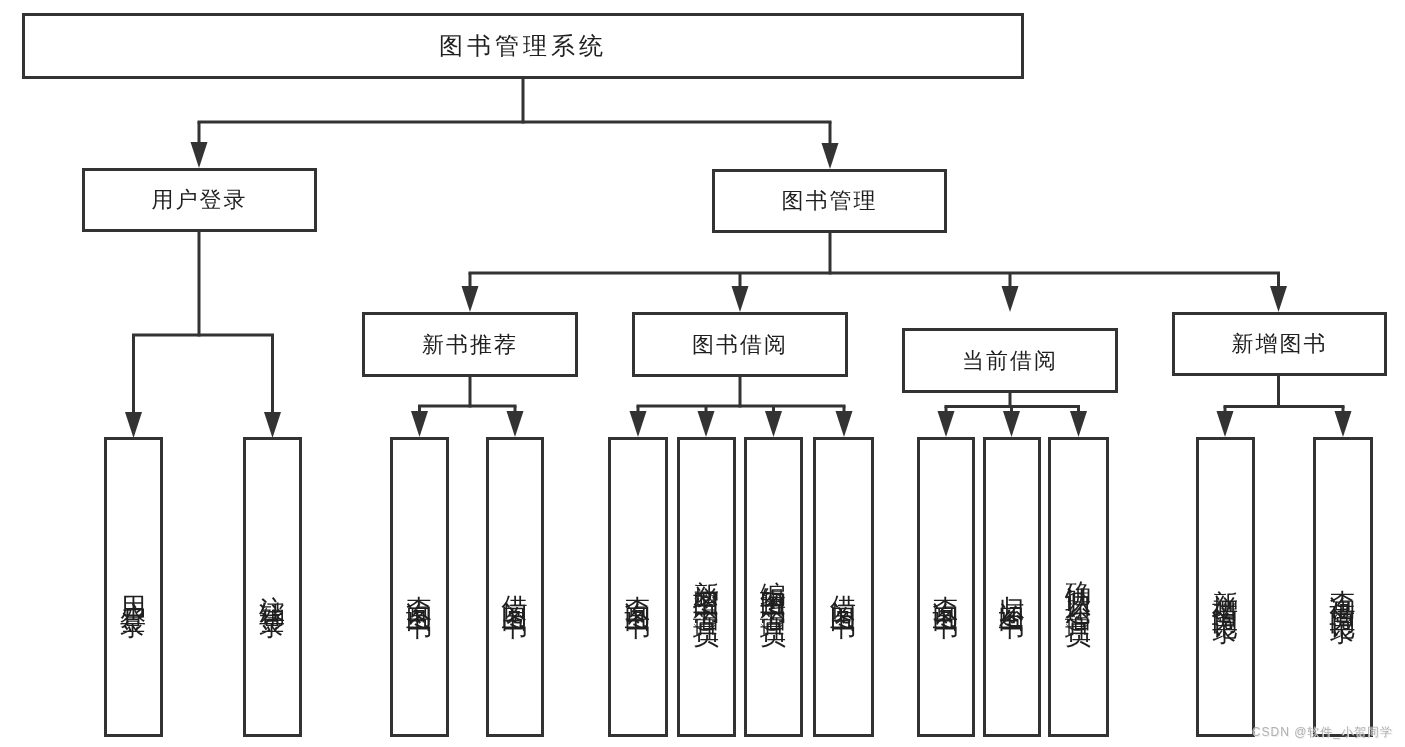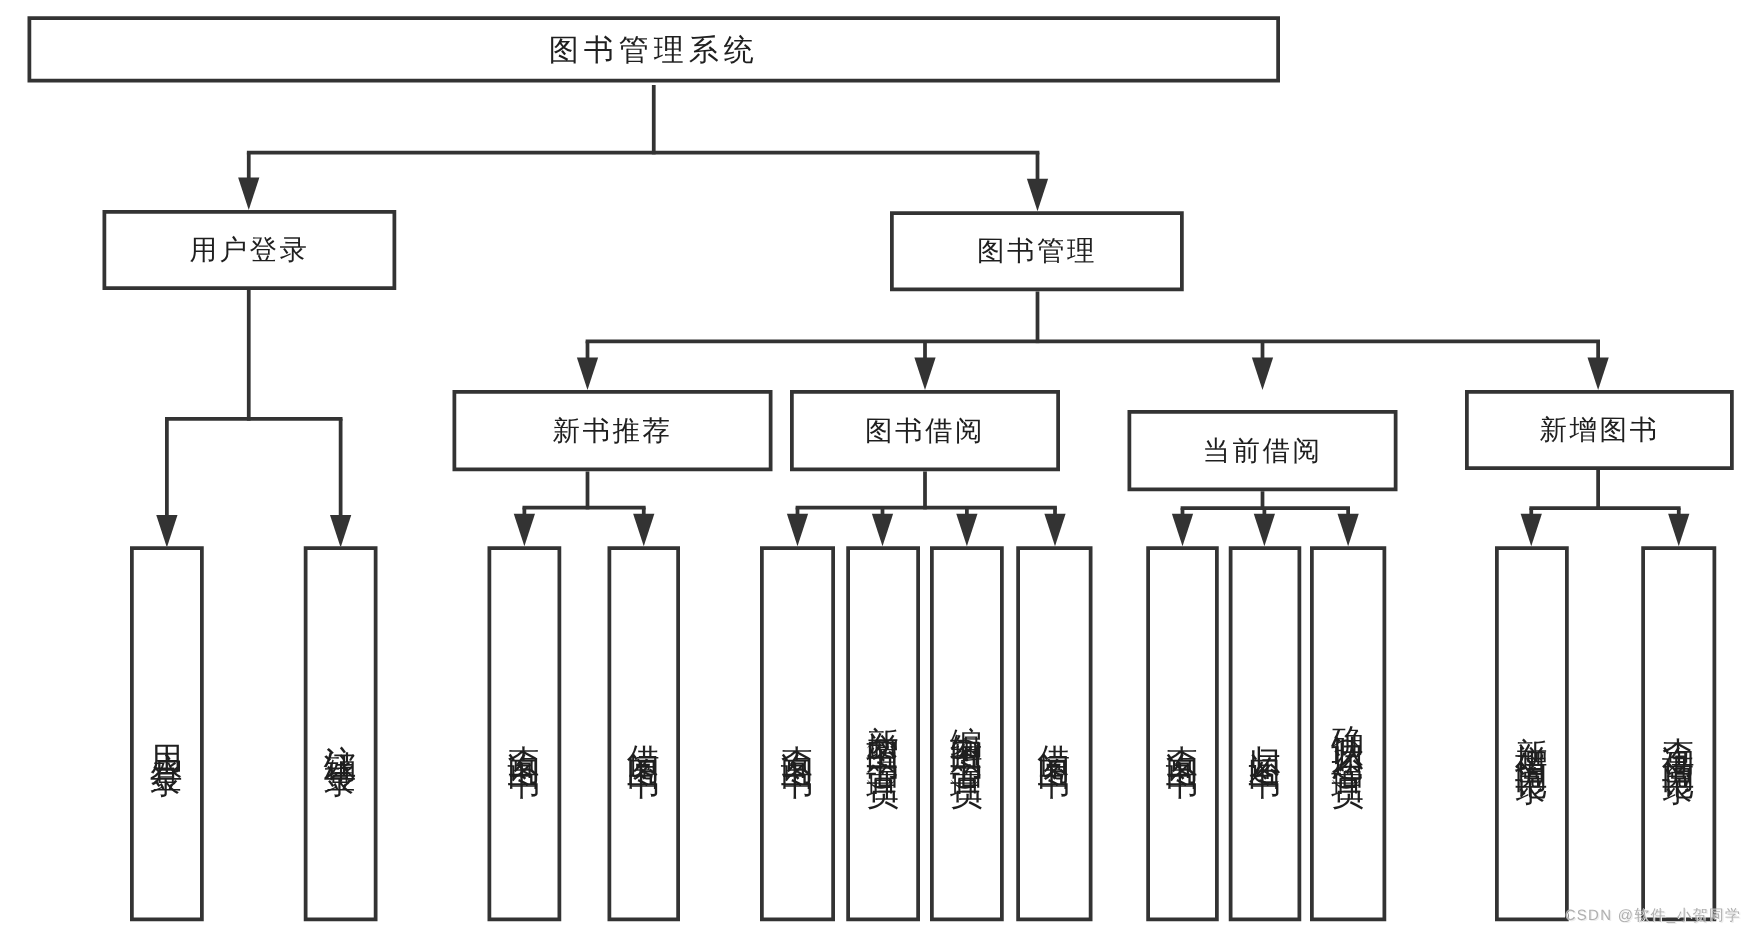--- a/index.html
+++ b/index.html
@@ -132,32 +132,32 @@
       <polygon points="765,411 782,411 773.5,437"></polygon>
       <polygon points="835.5,411 852.5,411 844,437"></polygon>
       <polygon points="937.5,411 954.5,411 946,437"></polygon>
       <polygon points="1003,411 1020,411 1011.5,437"></polygon>
       <polygon points="1070,411 1087,411 1078.5,437"></polygon>
       <polygon points="1216.5,411 1233.5,411 1225,437"></polygon>
       <polygon points="1334.5,411 1351.5,411 1343,437"></polygon>
     </g>
   </svg>
 
-  <div class="node root" style="left:22px; top:13px; width:1002px; height:53px;justify-content:center;">
+  <div class="node root" style="left:22px; top:13px; width:1002px; height:66px;justify-content:center;">
     <span class="label">图书管理系统</span>
   </div>
 
   <div class="node" style="left:82px; top:168px; width:235px; height:64px;">
     <span class="label">用户登录</span>
   </div>
   <div class="node" style="left:712px; top:169px; width:235px; height:64px;">
     <span class="label">图书管理</span>
   </div>
 
-  <div class="node" style="left:362px; top:312px; width:256px; height:65px;">
+  <div class="node" style="left:362px; top:312px; width:216px; height:65px;">
     <span class="label">新书推荐</span>
   </div>
   <div class="node" style="left:632px; top:312px; width:216px; height:65px;">
     <span class="label">图书借阅</span>
   </div>
   <div class="node" style="left:902px; top:328px; width:216px; height:65px;">
     <span class="label">当前借阅</span>
   </div>
   <div class="node" style="left:1172px; top:312px; width:215px; height:64px;">
     <span class="label">新增图书</span>

